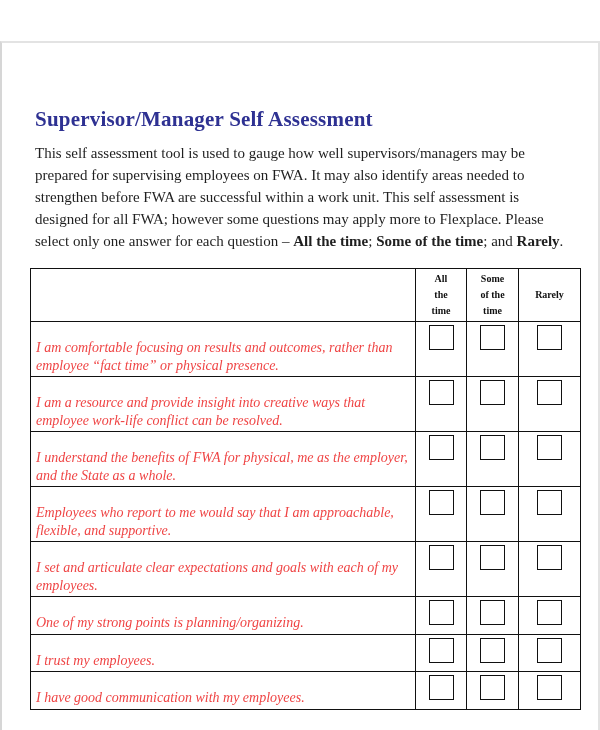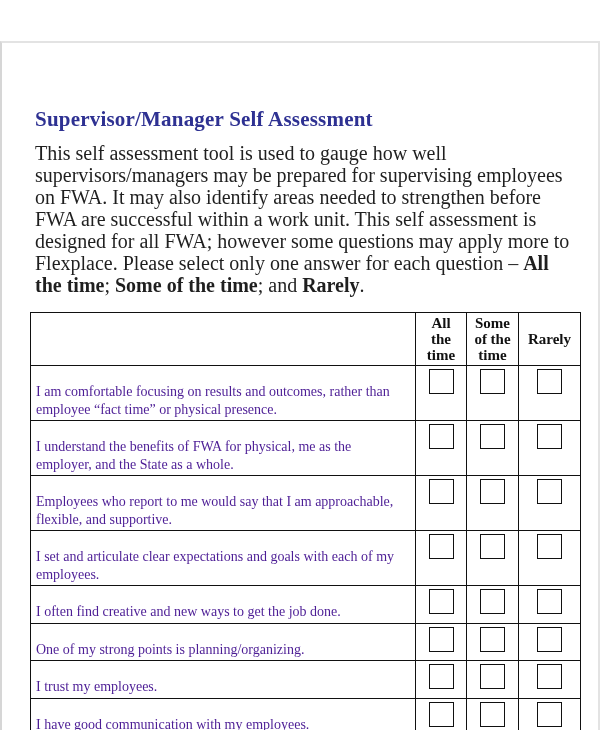--- a/index.html
+++ b/index.html
@@ -22,53 +22,54 @@
   }
   .doc-title {
     margin: 64px 0 10px 3px;
     font-size: 21px;
     font-weight: bold;
     color: #2e3192;
     letter-spacing: 0.2px;
   }
   .intro {
     margin: 0 0 16px 3px;
-    font-size: 20px;
+    font-size: 15px;
     line-height: 22px;
     width: 540px;
     color: #1f1f1f;
   }
   .intro .b { font-weight: bold; }
   table.assessment {
     border-collapse: collapse;
     table-layout: fixed;
     width: 550px;
     margin-left: -2px;
   }
   table.assessment td, table.assessment th {
     border: 1.5px solid #111111;
     box-sizing: border-box;
   }
   th.col-head {
-    font-size: 15px;
+    font-size: 10px;
     font-weight: bold;
     line-height: 16px;
     text-align: center;
     vertical-align: middle;
     height: 48px;
     padding: 2px 1px;
     color: #111111;
   }
   th.col-question { background: #ffffff; }
   td.q {
     font-size: 14px;
     line-height: 17.5px;
     vertical-align: top;
     padding: 17px 6px 2px 5px;
-    color: #4c1d95;
+    color: #ef4444;
+    font-style: italic;
   }
   td.c { text-align: center; vertical-align: top; padding: 0; }
   .checkbox {
     width: 25px; height: 25px;
     border: 1.6px solid #111111;
     background: #ffffff;
     margin: 3px auto 2px auto;
     box-sizing: border-box;
   }
 </style>
@@ -104,20 +105,32 @@
     </td>
     <td class="c">
       <div class="checkbox"></div>
     </td>
     <td class="c">
       <div class="checkbox"></div>
     </td>
   </tr>
 
 
+  <tr>
+    <td class="q">I am a resource and provide insight into creative ways that employee work-life conflict can be resolved.</td>
+    <td class="c">
+      <div class="checkbox"></div>
+    </td>
+    <td class="c">
+      <div class="checkbox"></div>
+    </td>
+    <td class="c">
+      <div class="checkbox"></div>
+    </td>
+  </tr>
 
   <tr>
     <td class="q">I understand the benefits of FWA for physical, me as the employer, and the State as a whole.</td>
     <td class="c">
       <div class="checkbox"></div>
     </td>
     <td class="c">
       <div class="checkbox"></div>
     </td>
     <td class="c">
@@ -144,32 +157,20 @@
       <div class="checkbox"></div>
     </td>
     <td class="c">
       <div class="checkbox"></div>
     </td>
     <td class="c">
       <div class="checkbox"></div>
     </td>
   </tr>
 
-  <tr>
-    <td class="q">I often find creative and new ways to get the job done.</td>
-    <td class="c">
-      <div class="checkbox"></div>
-    </td>
-    <td class="c">
-      <div class="checkbox"></div>
-    </td>
-    <td class="c">
-      <div class="checkbox"></div>
-    </td>
-  </tr>
 
   <tr>
     <td class="q">One of my strong points is planning/organizing.</td>
     <td class="c">
       <div class="checkbox"></div>
     </td>
     <td class="c">
       <div class="checkbox"></div>
     </td>
     <td class="c">

